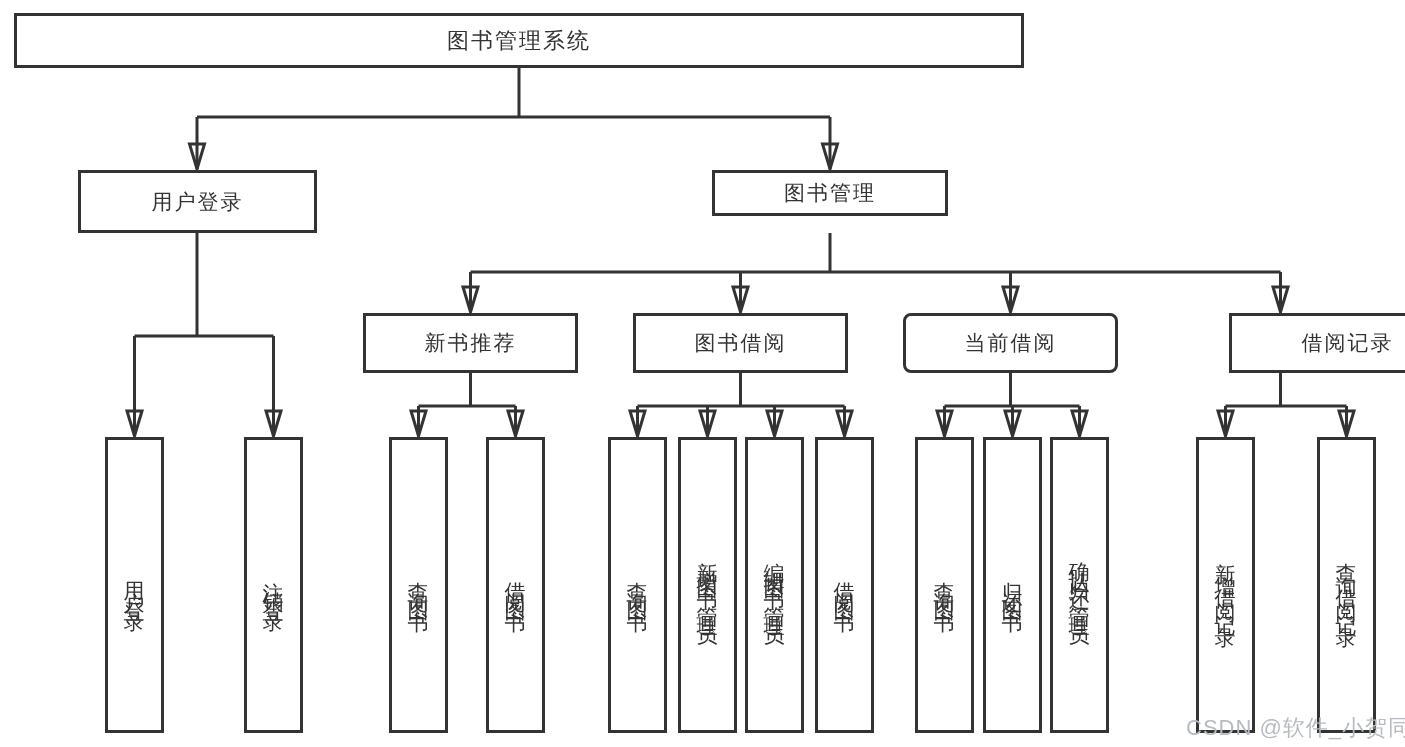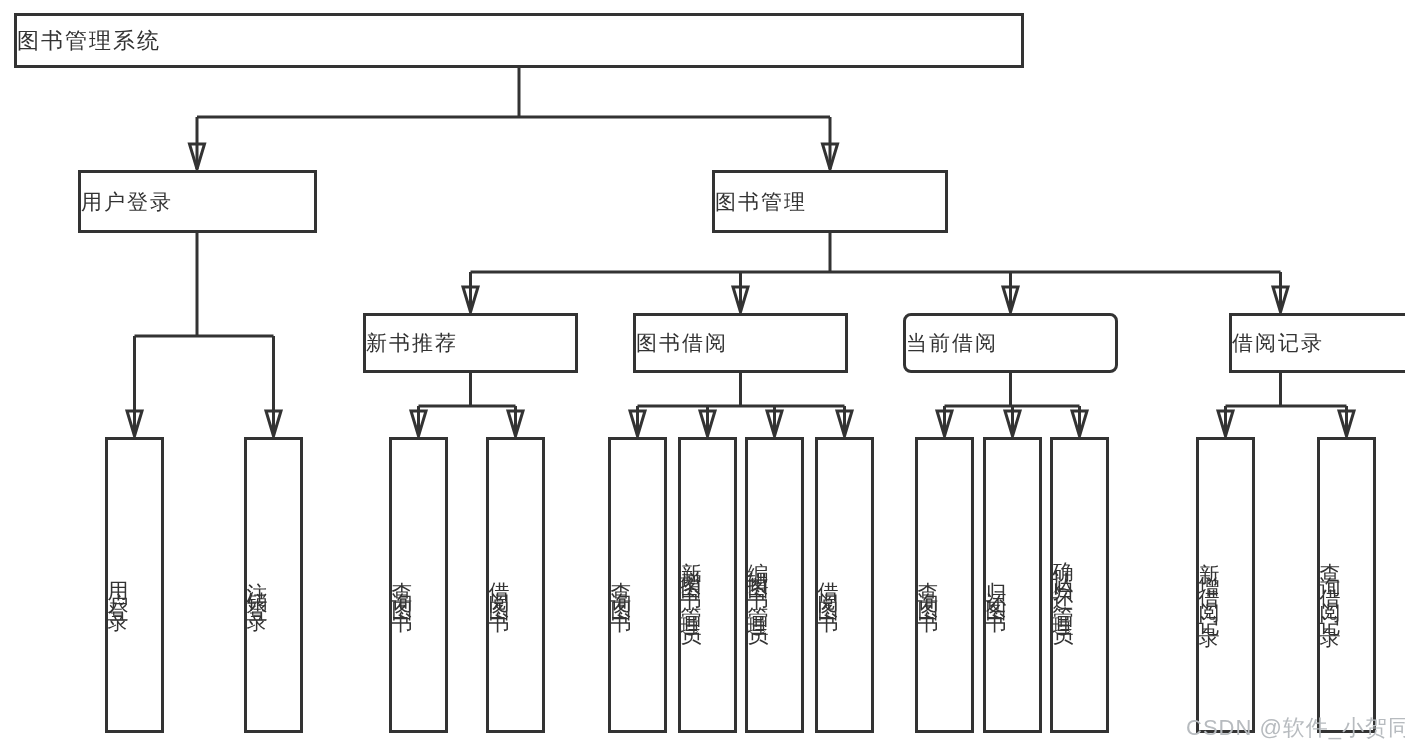--- a/index.html
+++ b/index.html
@@ -5,21 +5,21 @@
   html,body{margin:0;padding:0;background:#fff;}
   .stage{
     position:relative;width:1405px;height:747px;background:#ffffff;overflow:hidden;
     font-family:"Liberation Sans","DejaVu Sans",sans-serif;color:#333333;
   }
   .wires{position:absolute;left:0;top:0;z-index:1;}
   .wires path{stroke:#333333;stroke-width:3;fill:none;}
   .wires path.arrowed{marker-end:url(#arrowhead);}
   .box{
     position:absolute;box-sizing:border-box;border:3px solid #333333;background:#ffffff;
-    display:flex;align-items:center;z-index:2;
+    display:flex;align-items:center;justify-content:center;z-index:2;
   }
   .box .label{font-size:21px;letter-spacing:2px;white-space:nowrap;color:#333333;}
   .root .label{font-size:22px;}
   .leaf{top:437px;width:59px;height:296px;}
   .leaf .label{
     writing-mode:vertical-rl;text-orientation:mixed;
     font-size:21px;letter-spacing:10px;line-height:1;white-space:nowrap;
   }
   .leaf.mid .label{letter-spacing:13px;}
   .leaf.long .label{letter-spacing:9px;}
@@ -95,21 +95,21 @@
     </g>
   </svg>
 
   <div class="box root" style="left:14px;top:13px;width:1010px;height:55px;">
     <span class="label">图书管理系统</span>
   </div>
 
   <div class="box" style="left:78px;top:170px;width:239px;height:63px;">
     <span class="label">用户登录</span>
   </div>
-  <div class="box" style="left:712px;top:170px;width:236px;height:63px;">
+  <div class="box" style="left:712px;top:170px;width:236px;height:46px;">
     <span class="label">图书管理</span>
   </div>
 
   <div class="box" style="left:633px;top:313px;width:215px;height:60px;">
     <span class="label">图书借阅</span>
   </div>
   <div class="box" style="left:363px;top:313px;width:215px;height:60px;">
     <span class="label">新书推荐</span>
   </div>
   <div class="box" style="left:903px;top:313px;width:215px;height:60px;border-radius:8px;">

